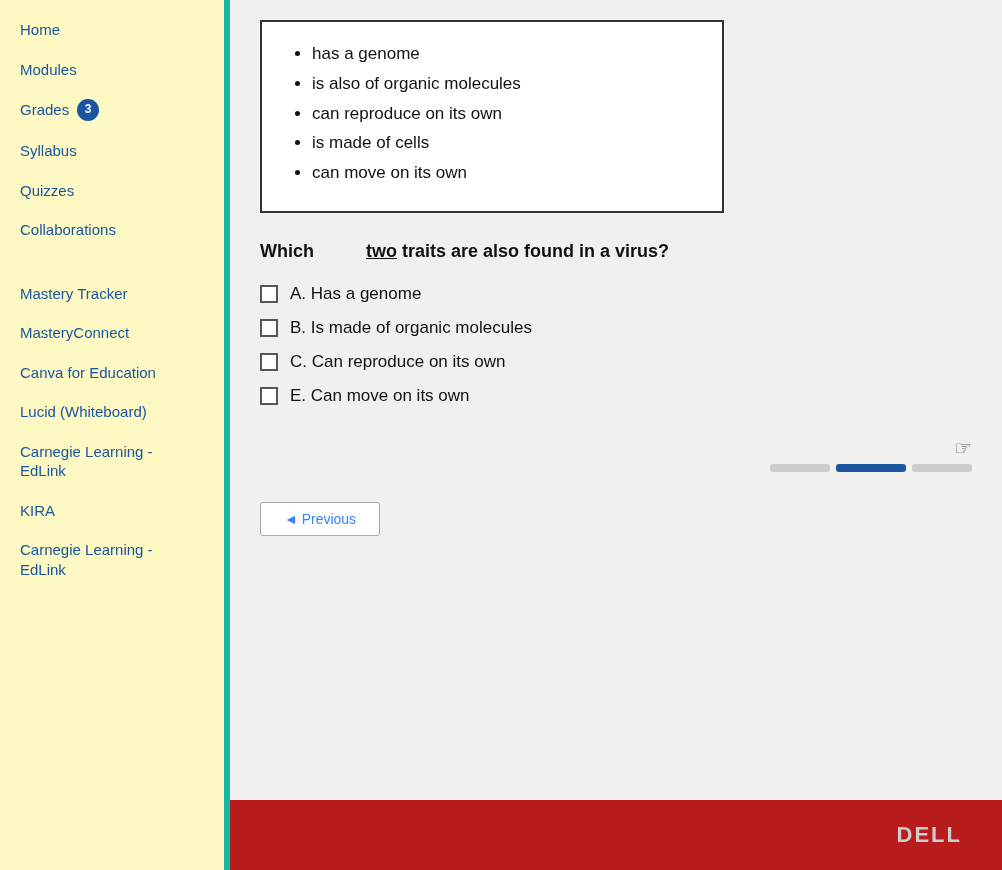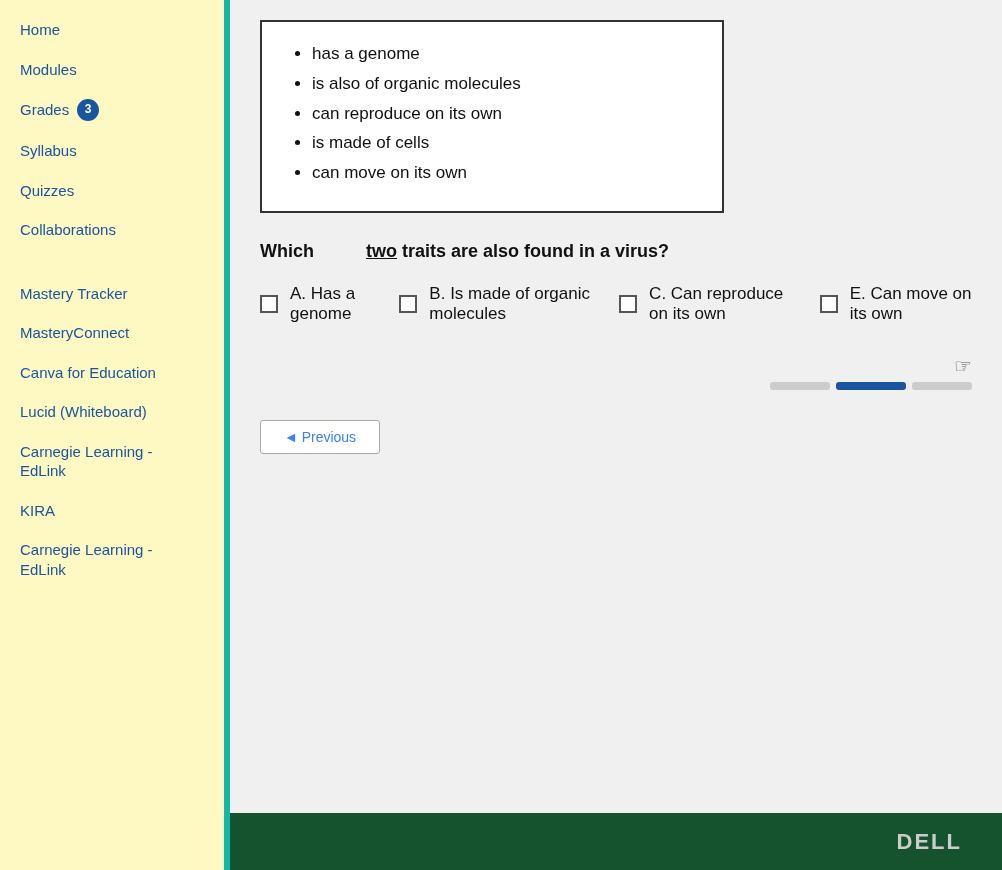--- a/index.html
+++ b/index.html
@@ -81,22 +81,22 @@
       margin-bottom: 22px;
     }
     .question-text u {
       text-decoration: underline;
       margin-left: 47px;
     }
 
     
     .options-list {
       display: flex;
-      flex-direction: row;
-      gap: 22px;
+      flex-direction: column;
+      gap: 14px;
       margin-bottom: 30px;
     }
     .option-item {
       display: flex;
       align-items: center;
       gap: 12px;
       font-size: 17px;
       color: #111;
       cursor: pointer;
     }
@@ -157,22 +157,22 @@
       width: 120px;
       text-align: center;
     }
 
     
     .bottom-bar {
       position: absolute;
       bottom: 0;
       left: 0;
       right: 0;
-      height: 57px;
-      background: #14532d;
+      height: 70px;
+      background: #b91c1c;
       display: flex;
       align-items: center;
       justify-content: flex-end;
       padding-right: 40px;
     }
     .dell-logo {
       color: #ccc;
       font-size: 22px;
       font-weight: bold;
       letter-spacing: 2px;

